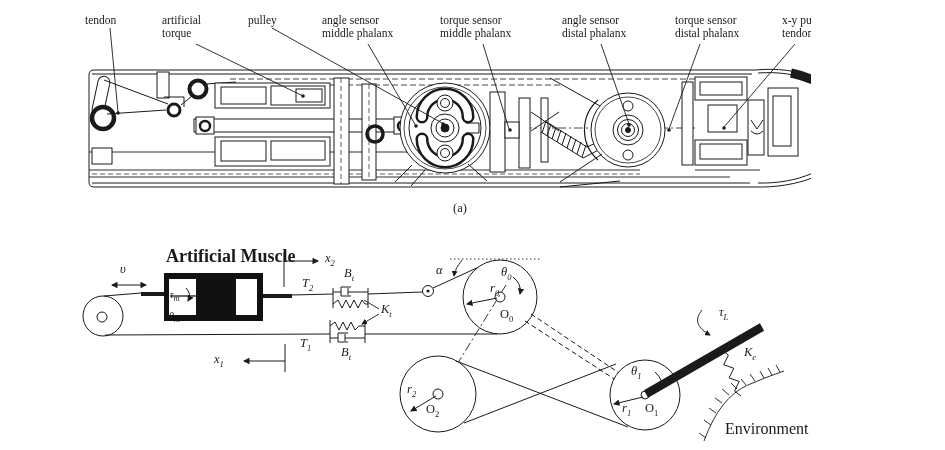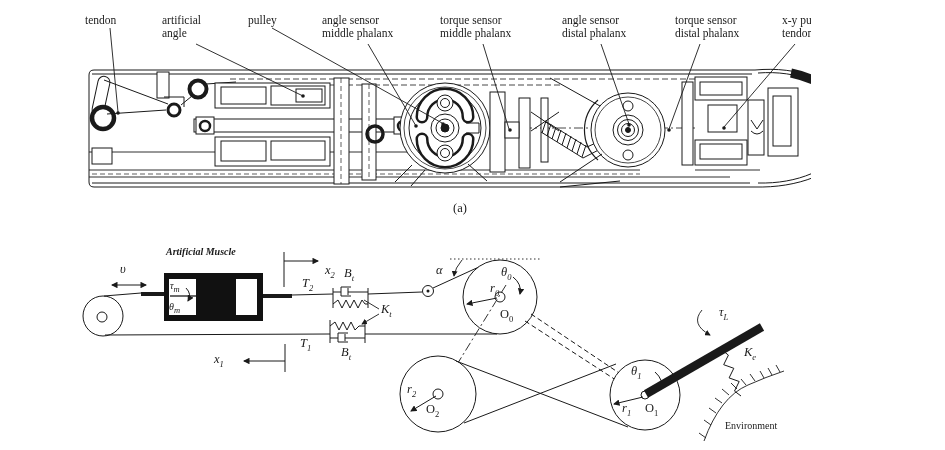--- a/index.html
+++ b/index.html
@@ -2,26 +2,26 @@
 <html><head>
 <meta charset="utf-8">
 <style>
   html,body { margin:0; padding:0; background:#fff; }
   .stage { position:relative; width:811px; height:450px; background:#fff; overflow:hidden;
            font-family:"Liberation Serif", serif; color:#1a1a1a; }
   .stage svg { position:absolute; left:0; top:0; }
   .lbl  { position:absolute; font-size:11.5px; line-height:12.5px; white-space:nowrap; }
   .lbl .ln { display:block; }
   .cap  { position:absolute; font-size:12.5px; }
-  .mtitle { position:absolute; font-weight:bold; font-size:10px; white-space:nowrap;font-style:italic; }
+  .mtitle { position:absolute; font-weight:bold; font-size:18px; white-space:nowrap; }
   .sym  { position:absolute; font-style:italic; font-size:12.5px; line-height:12px; white-space:nowrap; }
   .sym sub { font-size:8.5px; line-height:0; }
   .sym.rm { font-style:normal; }
-  .sym.small { font-size:10px; }
-  .env { position:absolute; font-size:10px; }
+  .sym.small { font-size:10px;margin-top:9px; }
+  .env { position:absolute; font-size:16px; }
 </style>
 </head>
 <body>
 
 <div class="stage">
 
 <svg width="945" height="450" viewBox="0 0 945 450" fill="none" stroke="#1a1a1a" stroke-width="1">
 
   <defs>
     <marker id="ah" viewBox="0 0 10 10" refX="8.5" refY="5" markerWidth="6.5" markerHeight="6.5" orient="auto-start-reverse">
@@ -287,21 +287,21 @@
       <path d="M706,438 L699,433 M711,425 L704,420 M716,413 L709,408 M722,403 L715,398 M729,395 L722,389 M737,389 L731,383 M746,385 L741,379 M755,381 L750,374 M764,378 L760,371 M772,375 L768,368 M780,372 L776,365"></path>
     </g>
   </g>
 </svg>
 
   <div class="lbl" style="left:85px;top:14px">
       <span class="ln">tendon</span>
     </div>
   <div class="lbl" style="left:162px;top:14px">
     <span class="ln">artificial</span>
-    <span class="ln">angle</span>
+    <span class="ln">torque</span>
   </div>
   <div class="lbl" style="left:248px;top:14px">
       <span class="ln">pulley</span>
     </div>
   <div class="lbl" style="left:322px;top:14px">
     <span class="ln">angle sensor</span>
     <span class="ln">middle phalanx</span>
   </div>
   <div class="lbl" style="left:440px;top:14px">
     <span class="ln">torque sensor</span>
@@ -322,21 +322,21 @@
   <div class="cap" style="left:453px;top:201px">(a)</div>
 
   <div class="mtitle" style="left:166px;top:246px">Artificial Muscle</div>
   <div class="sym" style="left:120px;top:263px">υ</div>
 
   <div class="sym small" style="left:170px;top:280px"><span>τ</span><sub>m</sub></div>
   <div class="sym small" style="left:169px;top:301px"><span>θ</span><sub>m</sub></div>
 
   <div class="sym" style="left:302px;top:277px"><span>T</span><sub>2</sub></div>
   <div class="sym" style="left:300px;top:337px"><span>T</span><sub>1</sub></div>
-  <div class="sym" style="left:325px;top:264px"><span>x</span><sub>2</sub></div>
+  <div class="sym" style="left:325px;top:252px"><span>x</span><sub>2</sub></div>
   <div class="sym" style="left:214px;top:353px"><span>x</span><sub>1</sub></div>
   <div class="sym" style="left:344px;top:267px"><span>B</span><sub>t</sub></div>
   <div class="sym" style="left:341px;top:346px"><span>B</span><sub>t</sub></div>
   <div class="sym" style="left:381px;top:303px"><span>K</span><sub>t</sub></div>
   <div class="sym" style="left:436px;top:264px">α</div>
 
   <div class="sym" style="left:490px;top:282px"><span>r</span><sub>0</sub></div>
   <div class="sym" style="left:501px;top:266px"><span>θ</span><sub>0</sub></div>
   <div class="sym rm" style="left:500px;top:308px"><span>O</span><sub>0</sub></div>
 

